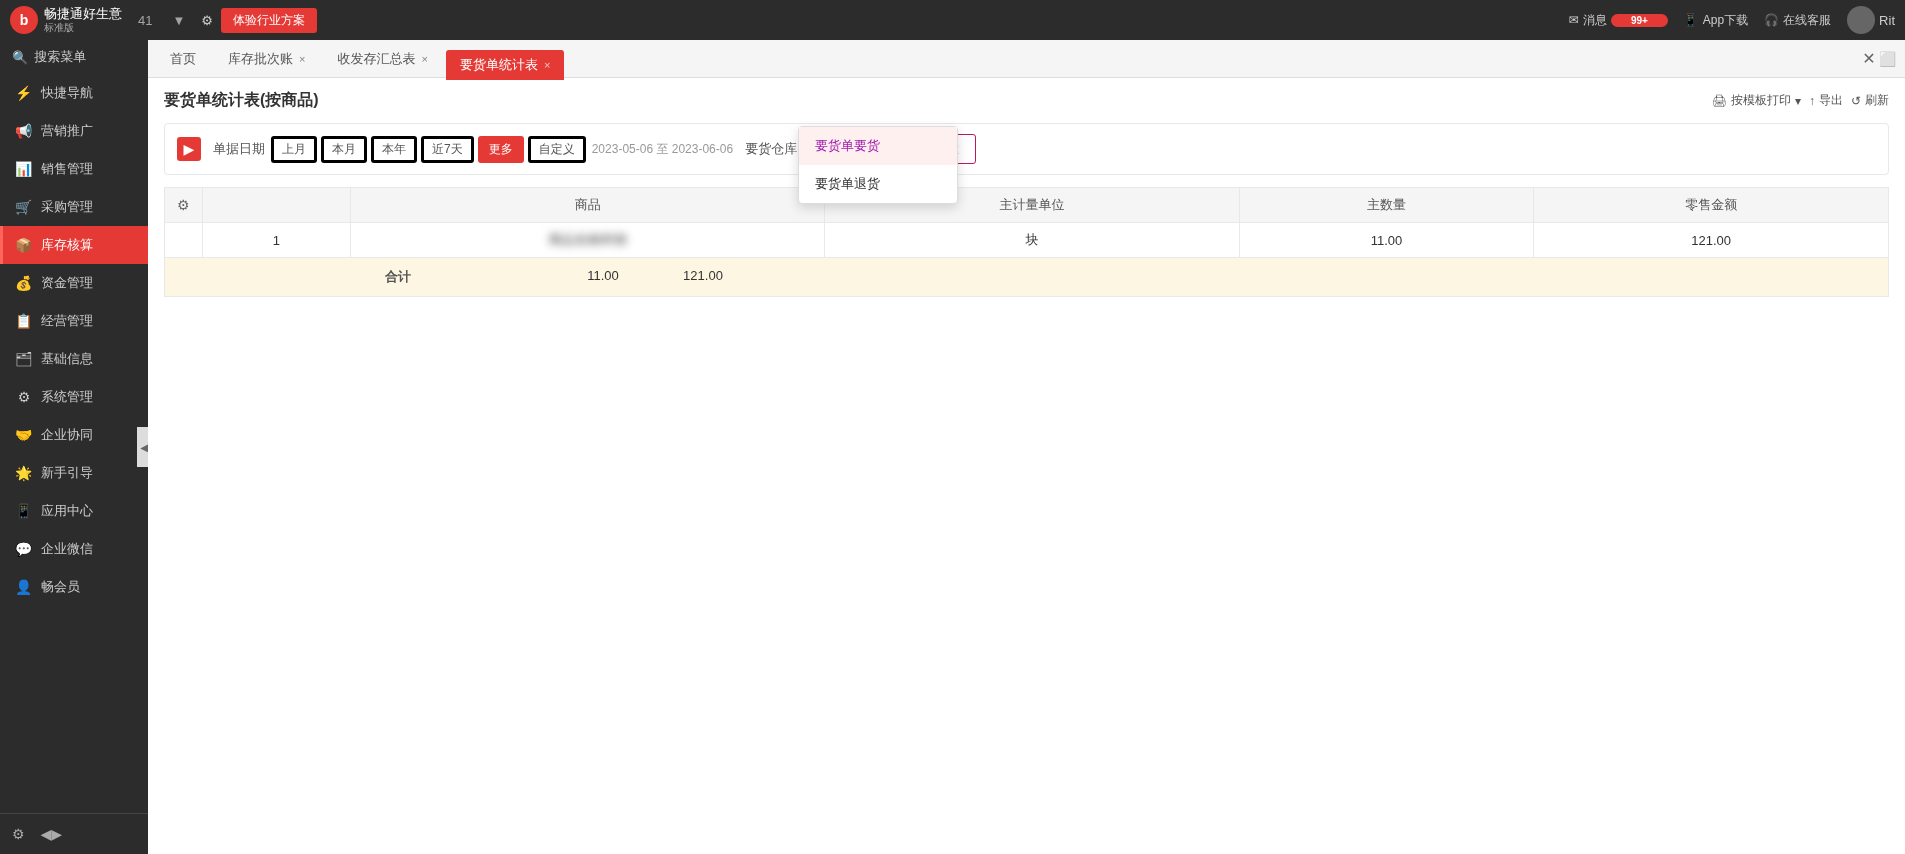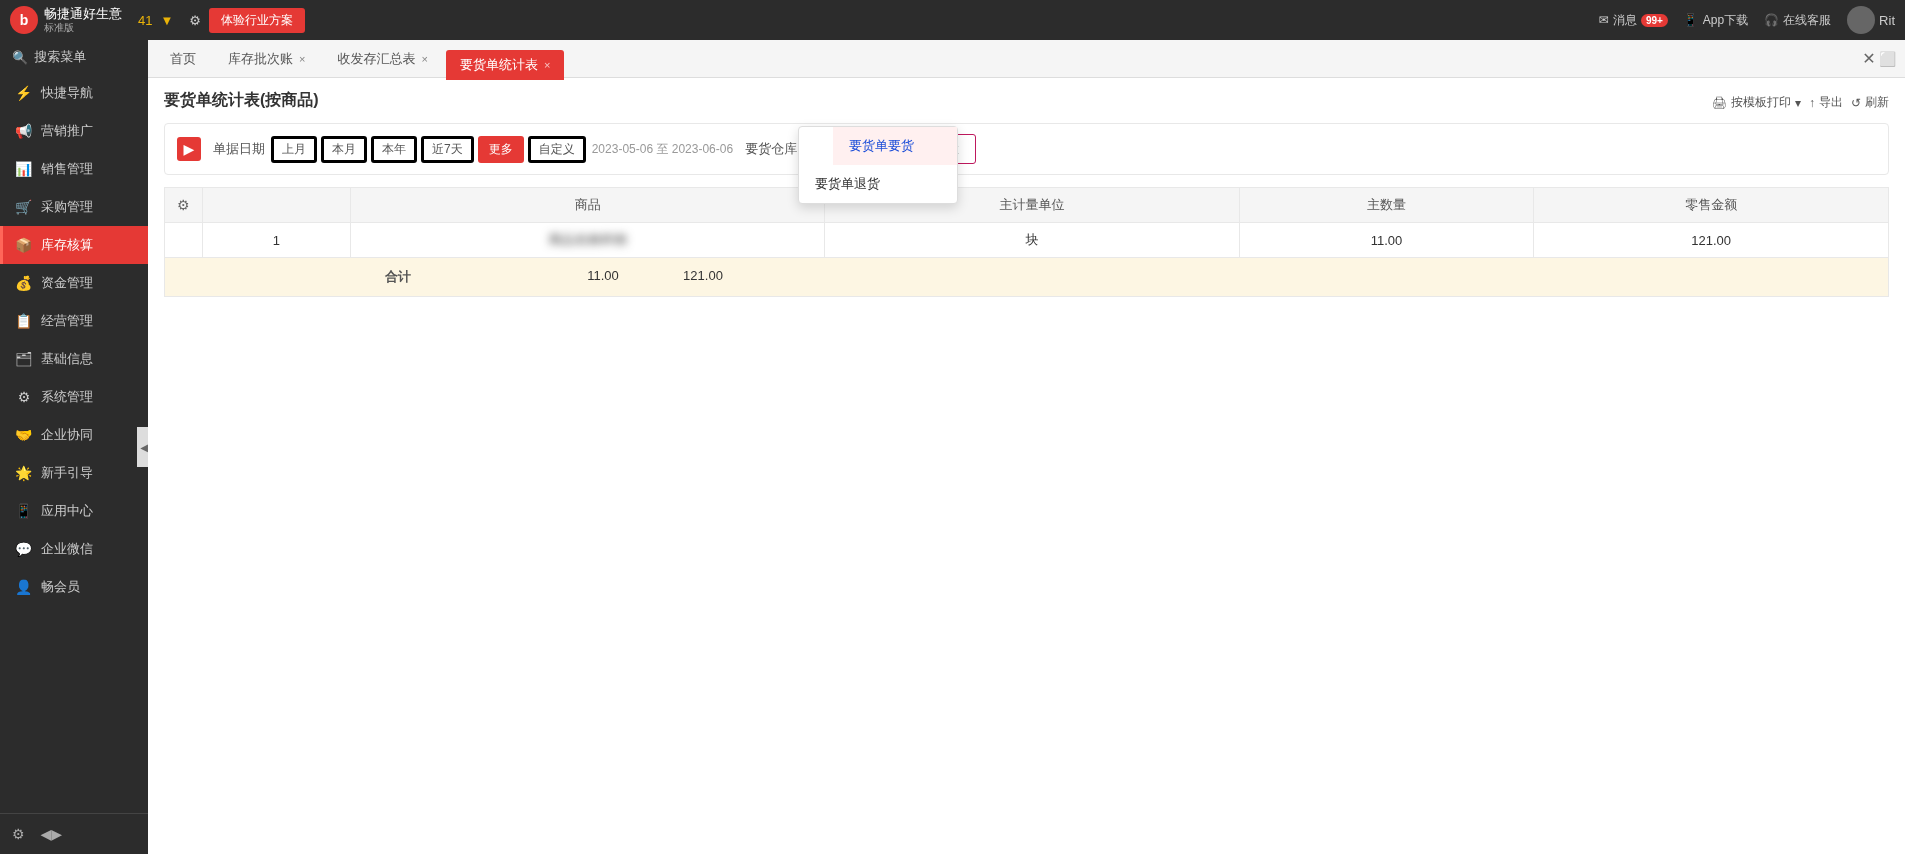--- a/index.html
+++ b/index.html
@@ -39,22 +39,22 @@
       font-weight: bold;
       font-size: 14px;
     }
     .logo-text { font-size: 12px; line-height: 1.2; }
     .logo-text div:first-child { color: #fff; font-size: 13px; }
     .logo-text div:last-child { color: #aaa; font-size: 10px; }
 
     .company-selector {
       display: flex;
       align-items: flex-start;
-      gap: 8px;
-      color: #eab308;
+      gap: 20px;
+      color: #a3a3a3;
       font-size: 13px;
       cursor: pointer;
       padding: 2px 8px;
       border-radius: 3px;
     }
 
     .top-header-right {
       display: flex;
       align-items: center;
       gap: 16px;
@@ -65,21 +65,21 @@
       display: flex;
       align-items: center;
       gap: 4px;
       cursor: pointer;
       color: #ccc;
     }
     .badge {
       background: #e53935;
       color: white;
       border-radius: 8px;
-      padding: 1px 5px;
+      padding: 1px 20px;
       font-size: 10px;
       font-weight: bold;
     }
     .user-avatar {
       width: 28px;
       height: 28px;
       background: #666;
       border-radius: 50%;
     }
     .trial-btn {
@@ -231,21 +231,21 @@
     .page-content {
       flex: 1;
       overflow: auto;
       padding: 12px 16px;
       position: relative;
     }
 
     
     .page-title-bar {
       display: flex;
-      align-items: flex-end;
+      align-items: center;
       justify-content: space-between;
       margin-bottom: 12px;
     }
     .page-title {
       font-size: 16px;
       font-weight: bold;
       color: #333;
     }
     .page-actions {
       display: flex;
@@ -388,22 +388,21 @@
       min-width: 160px;
     }
     .dropdown-item {
       padding: 10px 16px;
       cursor: pointer;
       font-size: 13px;
       color: #333;
     }
     .dropdown-item.selected {
       background: #fff0f0;
-      color: #1d4ed8;
-      margin-left: 34px;
+      color: #a21caf;
     }
 
     
     .table-container {
       flex: 1;
     }
     .data-table {
       width: 100%;
       border-collapse: collapse;
       font-size: 13px;

